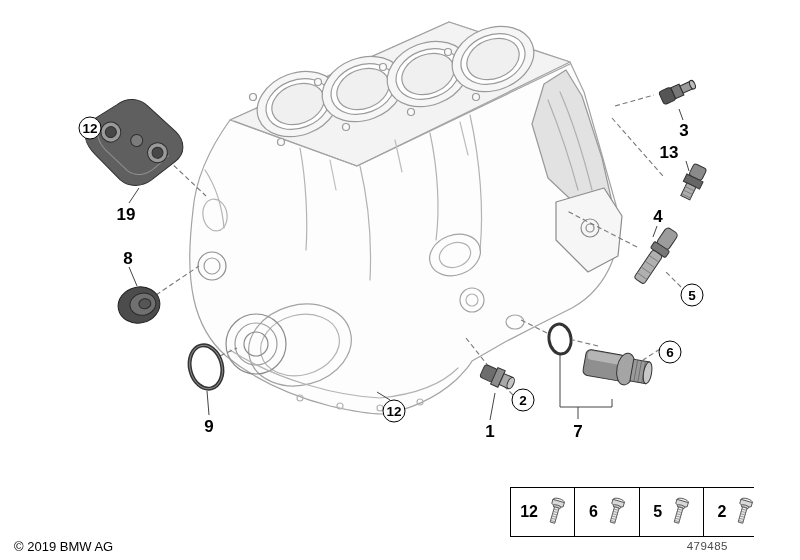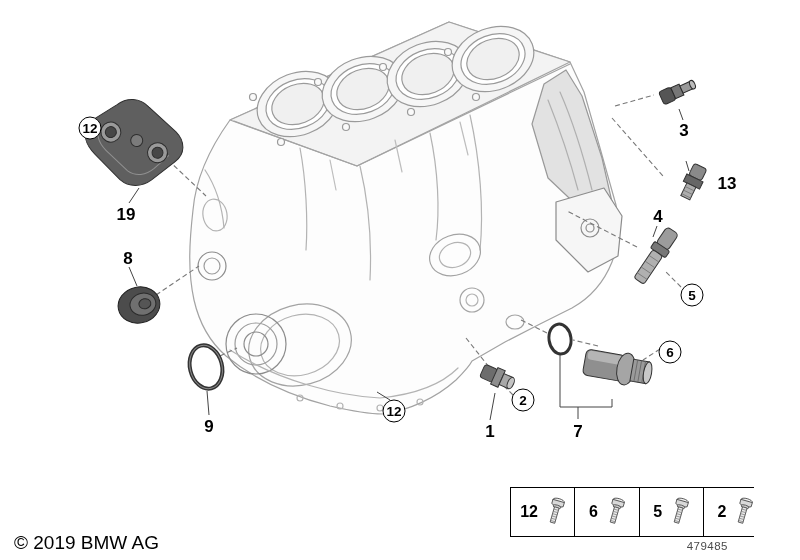--- a/index.html
+++ b/index.html
@@ -22,21 +22,21 @@
     position:absolute; left:510px; top:487px; width:258px; height:50px;
     display:flex; border:1.3px solid #000; background:#fff;
   }
   .legend-cell {
     flex:1; display:flex; align-items:center; justify-content:center; gap:8px;
     border-left:1.3px solid #000; cursor:pointer; background:#fff;
   }
   .legend-cell:first-child { border-left:none; }
   .legend-num { font-weight:700; font-size:16px; color:#000; }
   .bolt { width:19px; height:34px; display:block; }
-  .copyright { position:absolute; left:14px; bottom:6px; font-size:19px; color:#000; }
+  .copyright { position:absolute; left:14px; bottom:6px; font-size:13px; color:#000; }
   .docnum { position:absolute; right:26px; bottom:8px; font-size:11.5px; color:#4a4a4a; letter-spacing:0.5px;margin-top:12px; }
 </style>
 </head>
 <body>
 
 <div class="canvas">
 
   <svg class="illustration" width="800" height="560" viewBox="0 0 800 560">
 
     <g stroke="#a3a3a3" stroke-width="1.2" fill="none" stroke-linejoin="round" stroke-linecap="round">
@@ -225,21 +225,21 @@
       <div class="callout" style="left: 126px; top: 214px;">19</div>
       <div class="callout" style="left: 128px; top: 258px;">8</div>
       <div class="callout" style="left: 209px; top: 426px;">9</div>
       <div class="callout circled" style="left: 394px; top: 411px;">12</div>
       <div class="callout" style="left: 490px; top: 431px;">1</div>
       <div class="callout circled" style="left: 523px; top: 400px;">2</div>
       <div class="callout" style="left: 578px; top: 431px;">7</div>
       <div class="callout circled" style="left: 670px; top: 352px;">6</div>
       <div class="callout circled" style="left: 692px; top: 295px;">5</div>
       <div class="callout" style="left: 658px; top: 216px;">4</div>
-      <div class="callout" style="left: 727px; top: 152px; margin-top: 31px;">13</div>
+      <div class="callout" style="left: 669px; top: 152px;">13</div>
       <div class="callout" style="left: 684px; top: 130px;">3</div>
     </div>
 
   <div class="legend" id="legend-row">
       <div class="legend-cell">
         <span class="legend-num">12</span>
         <svg class="bolt" viewBox="0 0 24 38">
     <g transform="rotate(16 12 19)" stroke="#444" stroke-width="1">
       <ellipse cx="12" cy="4.5" rx="7.5" ry="3" fill="#efefef"></ellipse>
       <polygon points="4.5,4.5 19.5,4.5 19.5,10 12,13 4.5,10" fill="#d9d9d9"></polygon>

